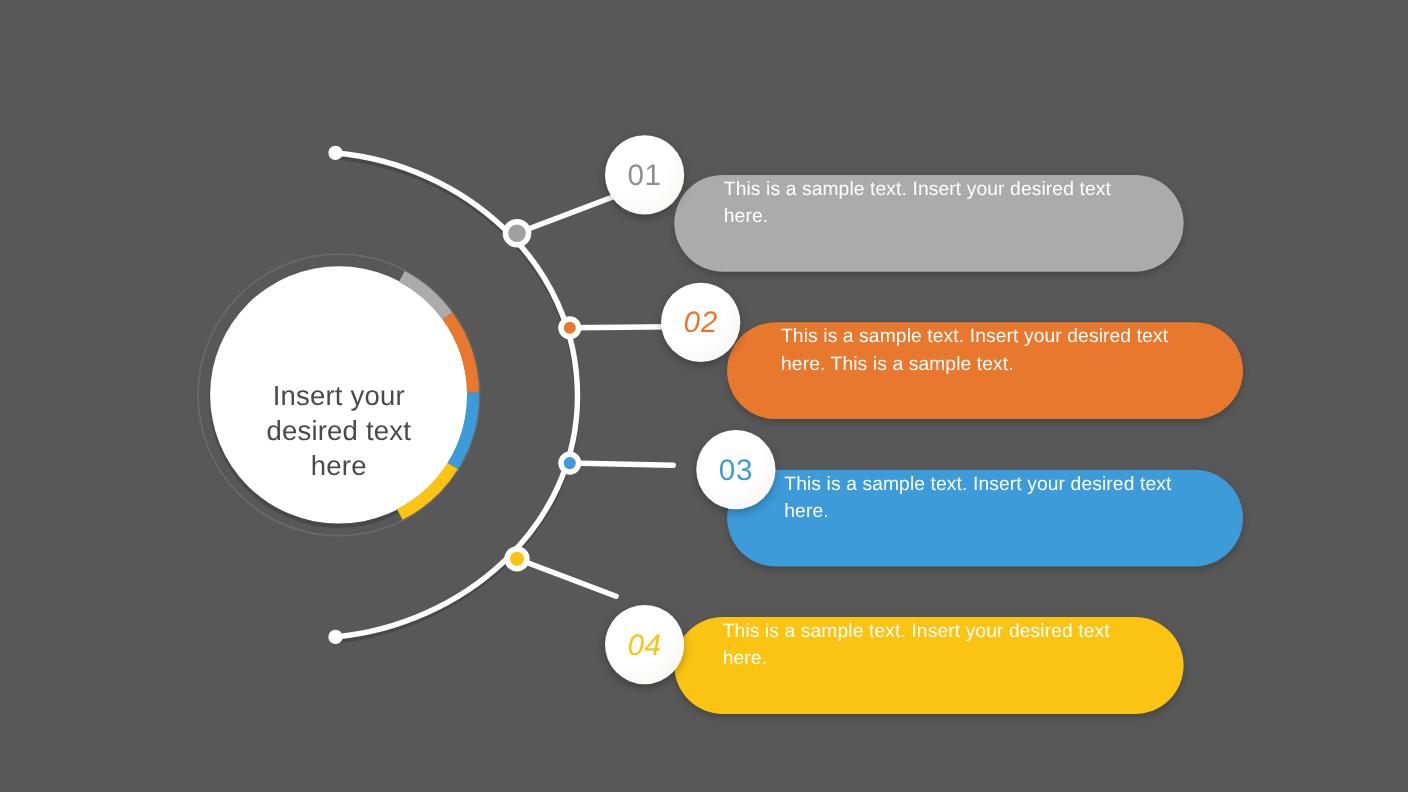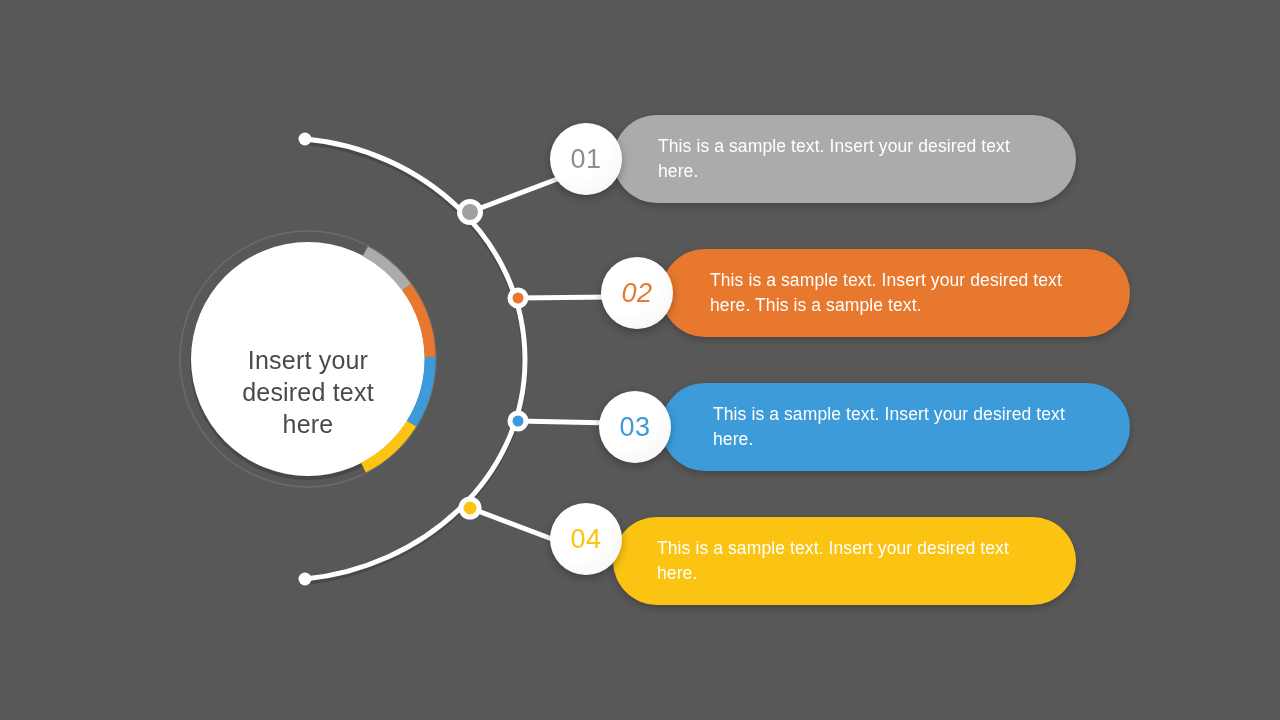--- a/index.html
+++ b/index.html
@@ -41,22 +41,23 @@
   }
 
   
   .row { position: absolute; }
 
   .pill {
     position: absolute;
     border-radius: 45px;
     box-shadow: 0 3px 7px rgba(0,0,0,.22);
     display: flex;
-    align-items: center;
+    align-items: flex-start;
     box-sizing: border-box;
+    margin-top: 44px;
   }
   .pill-text {
     color: #ffffff;
     font-size: 17.5px;
     line-height: 25px;
     letter-spacing: .1px;
   }
 
   .num-badge {
     position: absolute;
@@ -75,25 +76,25 @@
   
   #row1 .pill  { left: 613px; top: 115px;  width: 463px; height: 88px;  padding-left: 45px; padding-right: 34px; background: #ababab; }
   #row1 .num-badge { left: 550px; top: 123px; color: #8e8e8e; }
 
   
   #row2 .pill  { left: 661px; top: 249px;  width: 469px; height: 88px;  padding-left: 49px; padding-right: 34px; background: #e8782e; }
   #row2 .num-badge { left: 601px; top: 257px; color: #e8782e; font-style: italic; }
 
   
   #row3 .pill  { left: 661px; top: 383px;  width: 469px; height: 88px;  padding-left: 52px; padding-right: 34px; background: #3d9bd9; }
-  #row3 .num-badge { left: 599px; top: 391px; color: #3d9bd9; }
+  #row3 .num-badge { left: 633px; top: 391px; color: #3d9bd9; }
 
   
   #row4 .pill  { left: 613px; top: 517px;  width: 463px; height: 88px;  padding-left: 44px; padding-right: 34px; background: #fbc312; }
-  #row4 .num-badge { left: 550px; top: 503px; color: #fbc312; }
+  #row4 .num-badge { left: 550px; top: 550px; color: #fbc312; font-style: italic; }
 </style>
 </head>
 <body>
 
 <div id="slide">
 
   <svg id="artwork" viewBox="0 0 1280 720">
 
     <circle cx="308" cy="359" r="128" fill="none" stroke="#6a6a6a" stroke-width="1.6"></circle>
 

